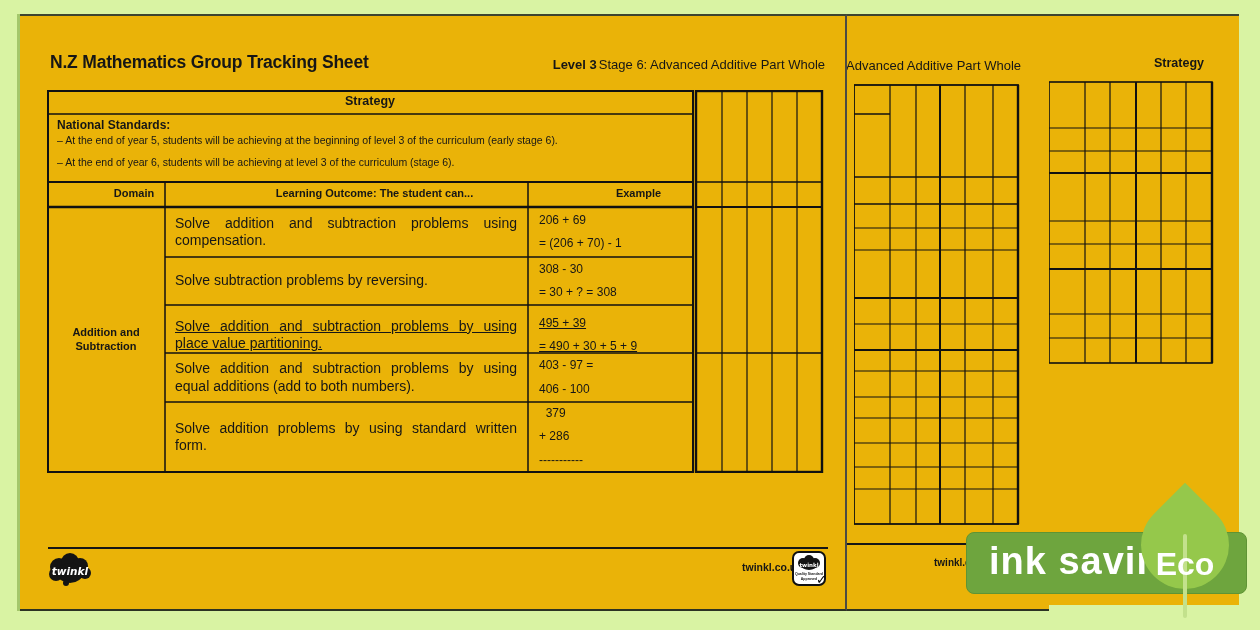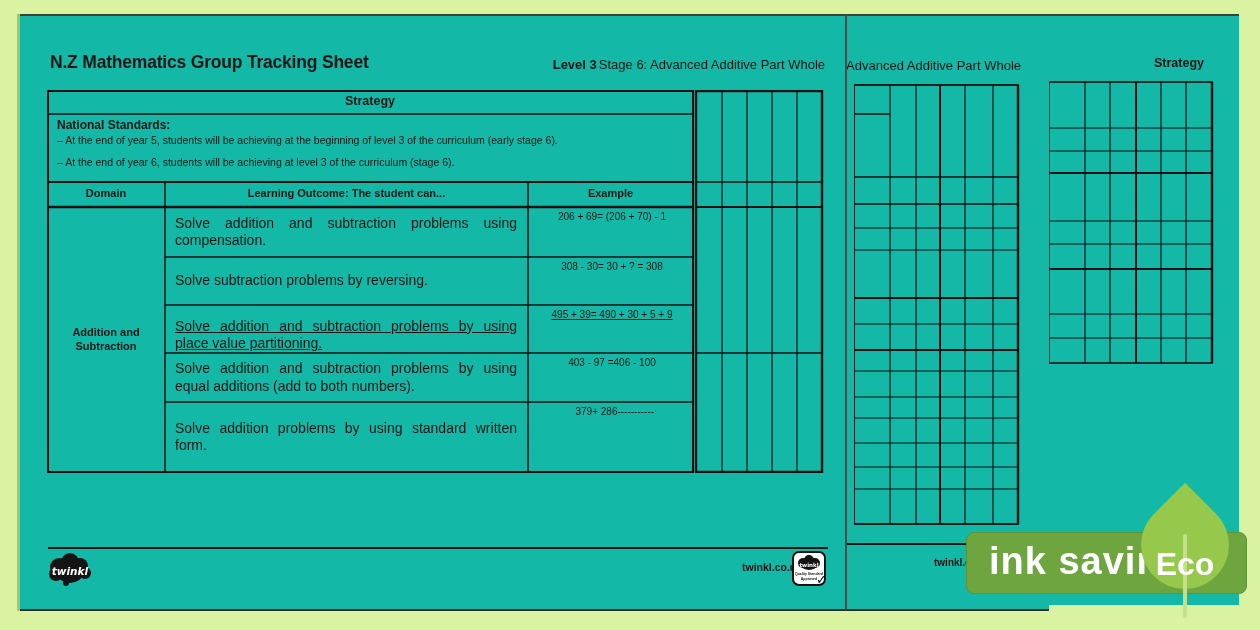--- a/index.html
+++ b/index.html
@@ -1,19 +1,19 @@
 <!DOCTYPE html>
 <html><head>
 <meta charset="utf-8">
 <style>
   html,body{margin:0;padding:0;background:#d9f3a3;}
   #stage{position:relative;width:1260px;height:630px;overflow:hidden;
          font-family:"Liberation Sans","DejaVu Sans",sans-serif;color:#161616;
          background:#d9f3a3;}
-  .page{position:absolute;background:#14b8a6;overflow:hidden;}
+  .page{position:absolute;background:#eab308;overflow:hidden;}
   #page1{left:20px;top:14px;width:825px;height:593px;z-index:5;
          border-top:2px solid #3c4430;border-right:2px solid #4b4b44;
          border-bottom:2px solid #2c3323;box-shadow:-3px 0 0 #a4c76b;}
   #page2{left:845px;top:14px;width:203px;height:593px;z-index:4;
          border-top:2px solid #3c4430;border-left:1px solid #8f8f88;
          border-bottom:2px solid #2c3323;}
   #page3{left:1048px;top:14px;width:190px;height:589px;z-index:3;
          border-top:2px solid #3c4430;border-left:1px solid #ababa5;}
   .abs{position:absolute;}
   
@@ -21,30 +21,30 @@
   .level-line{right:20px;top:41px;font-size:13px;white-space:nowrap;}
   .level-line .lvl{font-weight:bold;margin-right:2px;}
   
   .table-wrap{left:27px;top:74px;width:777px;height:383px;}
   .table-wrap svg{position:absolute;left:0;top:0;}
   .cell{position:absolute;line-height:1.25;}
   .t-strategy{left:0;top:4px;width:646px;text-align:center;font-weight:bold;font-size:12.5px;}
   .t-ns{left:10px;top:28px;width:625px;font-size:10.5px;}
   .t-ns .ns-title{font-weight:bold;font-size:12px;margin-bottom:1px;}
   .t-ns .ns-line2{margin-top:9px;}
-  .colhead{top:97px;text-align:center;font-weight:bold;font-size:11px;}
+  .colhead{top:97px;text-align:center;font-weight:bold;font-size:11px;padding-left:28px;}
   .t-col-domain{left:0;width:118px;}
   .t-col-lo{left:118px;width:363px;}
   .t-col-ex{left:481px;width:165px;}
   .t-domain{left:6px;top:117px;width:106px;height:265px;display:flex;align-items:center;
             justify-content:center;text-align:center;font-weight:bold;font-size:11px;}
   .outcome{left:128px;width:342px;display:flex;align-items:center;font-size:14px;
            text-align:justify;}
-  .example{left:492px;width:146px;display:flex;flex-direction:row;justify-content:center;
-           font-size:10px;line-height:1.95;white-space:pre-wrap;}
+  .example{left:492px;width:146px;display:flex;flex-direction:column;justify-content:center;
+           font-size:12px;line-height:1.95;white-space:pre-wrap;}
   .r1{top:117px;height:50px;} .r2{top:167px;height:48px;} .r3{top:215px;height:60px;text-decoration:underline;}
   .r4{top:263px;height:49px;} .r5{top:312px;height:70px;}
   
   .foot-line{left:28px;top:531px;width:780px;height:2px;background:#161616;}
   .logo-wrap{left:26px;top:537px;width:48px;height:34px;}
   .site{left:722px;top:545px;font-size:10.5px;font-weight:bold;}
   .qs-badge{left:772px;top:535px;width:34px;height:35px;border:2px solid #111;border-radius:7px;
             box-sizing:border-box;background:#fff;}
   .qs-badge .mini-cloud{position:absolute;left:2px;top:2px;}
   .qs-badge .qs-l1{position:absolute;left:0;top:19px;width:30px;text-align:center;

